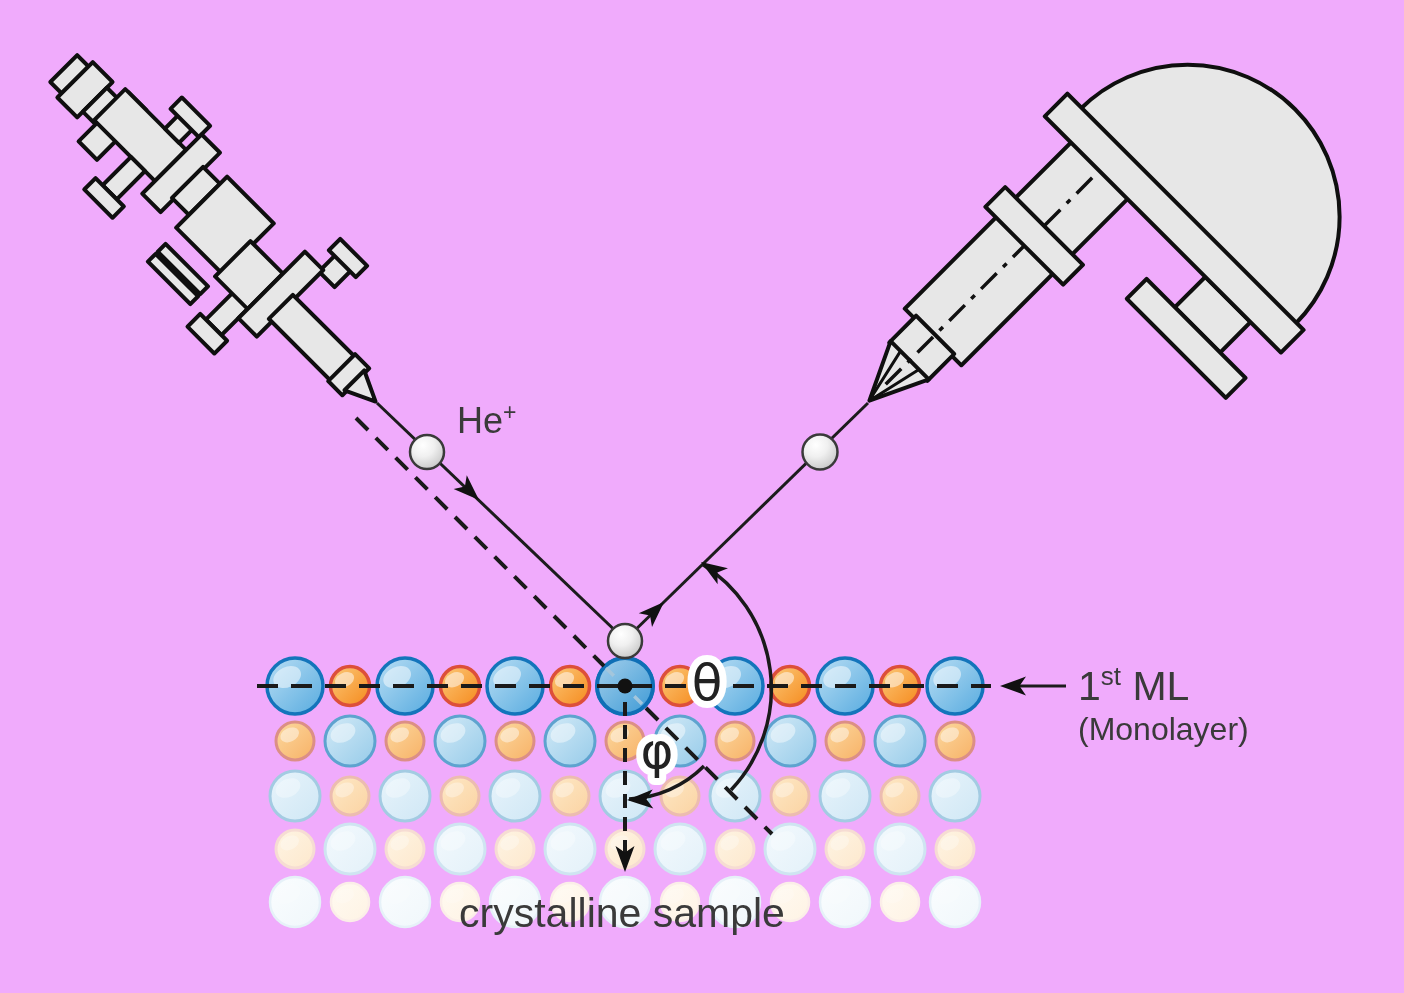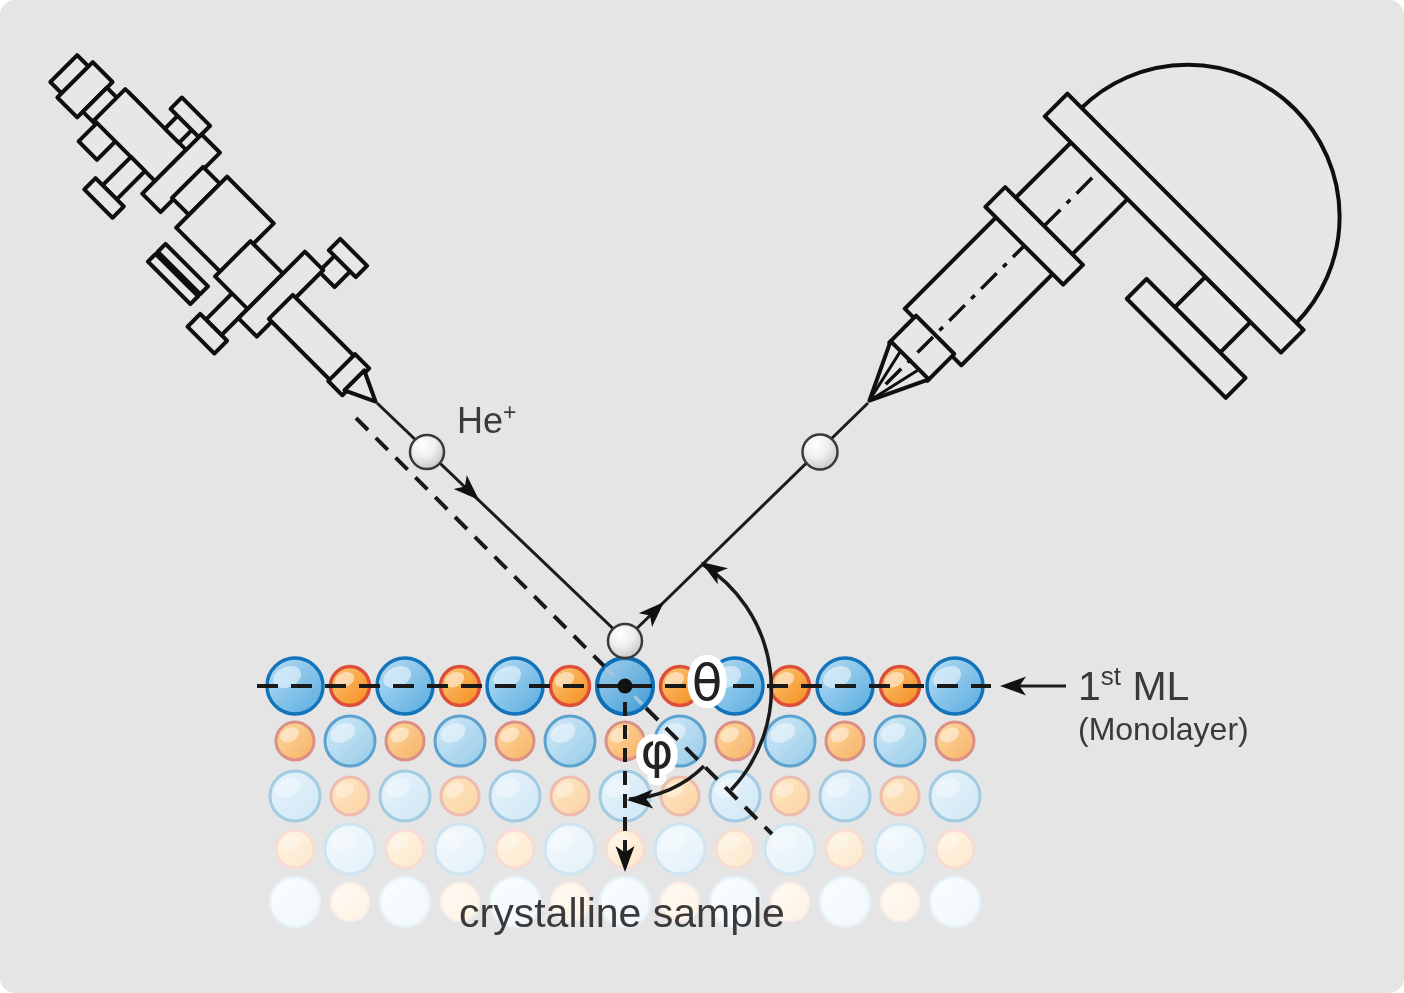--- a/index.html
+++ b/index.html
@@ -1,16 +1,16 @@
 <!DOCTYPE html>
 <html><head>
 <meta charset="utf-8">
 <style>
   html,body{margin:0;padding:0;background:#ffffff;}
-  .stage{width:1404px;height:993px;position:relative;background:#e5e5e5;overflow:hidden;border-radius:15px;}
+  .stage{width:1404px;height:993px;position:relative;background:#f0abfc;overflow:hidden;}
   svg{display:block;}
   text{font-family:"Liberation Sans","DejaVu Sans",sans-serif;fill:#3a3a3a;}
   .greek{font-family:"DejaVu Sans",sans-serif;fill:#222;}
   .halo{font-family:"DejaVu Sans",sans-serif;fill:#fff;stroke:#fff;stroke-width:14;stroke-linejoin:round;}
   .device{fill:#e7e7e7;stroke:#0f0f0f;stroke-width:4;stroke-linejoin:round;}
   .deviceThin{fill:none;stroke:#0f0f0f;stroke-width:3;}
   .beam{stroke:#1c1c1c;stroke-width:3;fill:none;}
   .arc{stroke:#1a1a1a;stroke-width:3.5;fill:none;}
   .dash{stroke:#1a1a1a;stroke-width:4;fill:none;}
   .arrow{fill:#111;stroke:none;}

